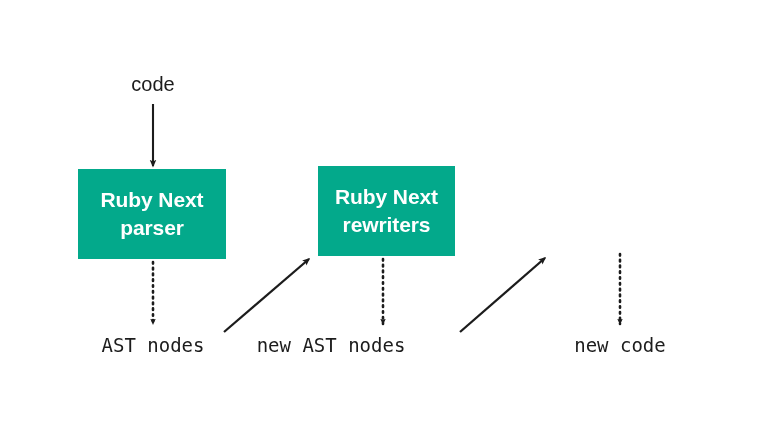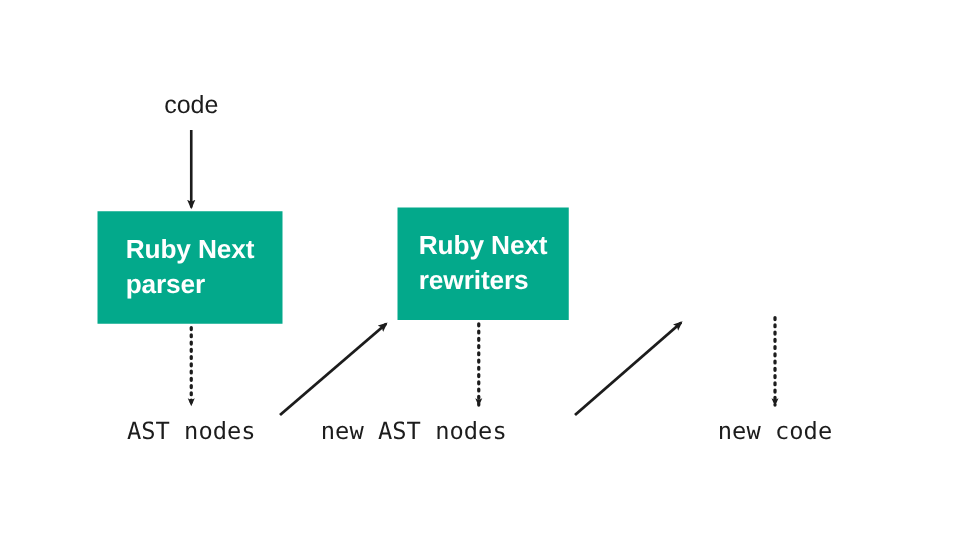--- a/index.html
+++ b/index.html
@@ -16,20 +16,21 @@
     height: 432px;
     background: #ffffff;
     overflow: hidden;
   }
   .node-box {
     position: absolute;
     background: #03a98b;
     display: flex;
     align-items: center;
     justify-content: center;
+    text-align: center;
     box-sizing: border-box;
   }
   .node-label {
     color: #ffffff;
     font-family: "Liberation Sans", sans-serif;
     font-weight: bold;
     font-size: 21px;
     line-height: 1.32;
     letter-spacing: -0.1px;
     white-space: pre-line;

